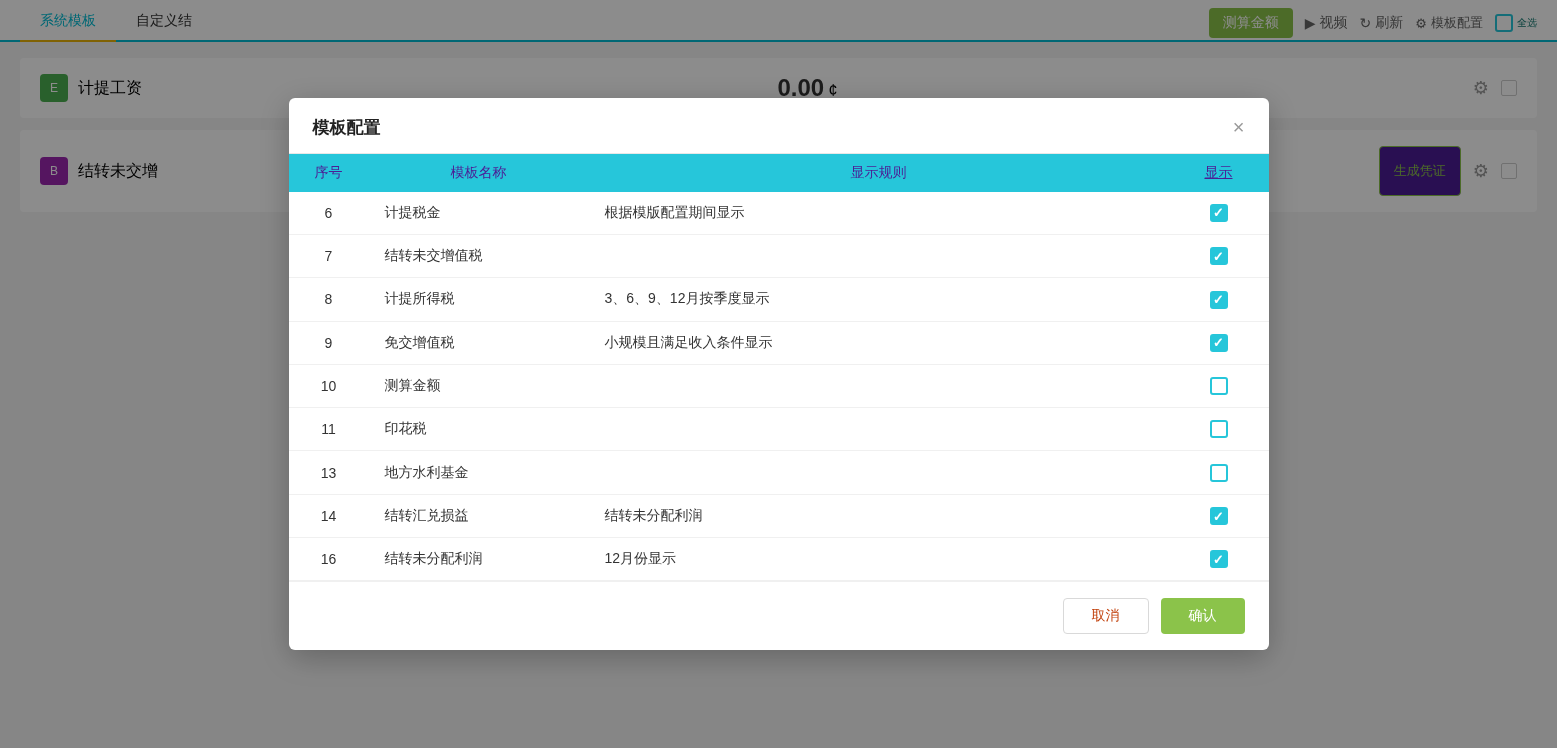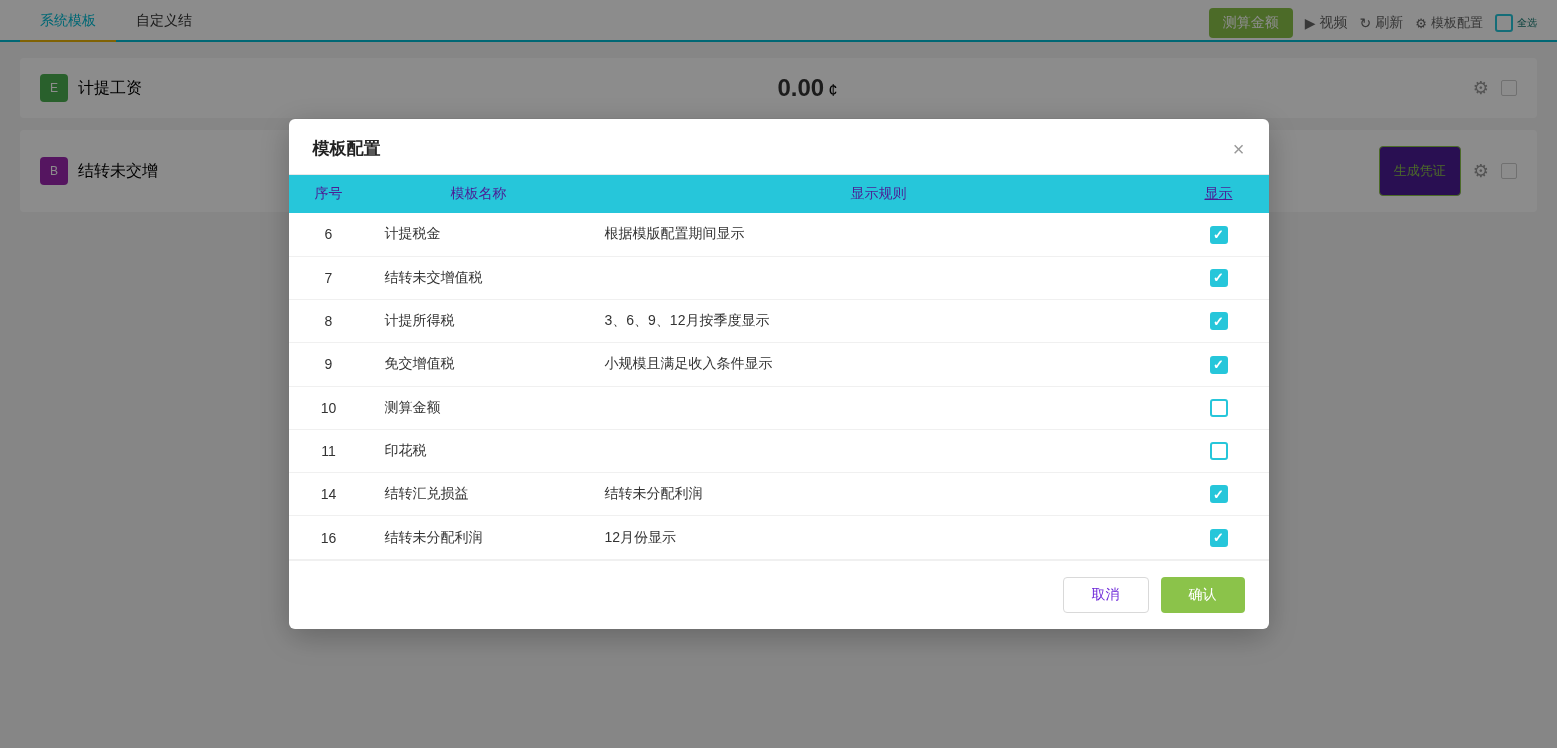--- a/index.html
+++ b/index.html
@@ -233,21 +233,21 @@
       gap: 12px;
       border-top: 1px solid #f0f0f0;
     }
 
     .btn-cancel {
       padding: 8px 28px;
       border: 1px solid #d9d9d9;
       border-radius: 4px;
       background: #fff;
       font-size: 14px;
-      color: #6d28d9;
+      color: #c2410c;
       cursor: pointer;
     }
 
     .btn-confirm {
       padding: 8px 28px;
       border: none;
       border-radius: 4px;
       background: #8bc34a;
       color: #fff;
       font-size: 14px;
@@ -468,20 +468,26 @@
               <td></td>
               <td><div class="custom-checkbox unchecked"></div></td>
             </tr>
             <tr>
               <td>11</td>
               <td>印花税</td>
               <td></td>
               <td><div class="custom-checkbox unchecked"></div></td>
             </tr>
             <tr>
+              <td>13</td>
+              <td>地方水利基金</td>
+              <td></td>
+              <td><div class="custom-checkbox unchecked"></div></td>
+            </tr>
+            <tr>
               <td>14</td>
               <td>结转汇兑损益</td>
               <td>结转未分配利润</td>
               <td><div class="custom-checkbox checked"></div></td>
             </tr>
             <tr>
               <td>16</td>
               <td>结转未分配利润</td>
               <td>12月份显示</td>
               <td><div class="custom-checkbox checked"></div></td>

